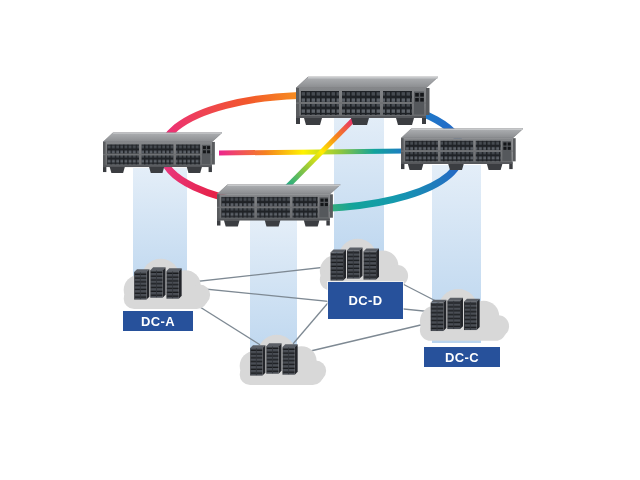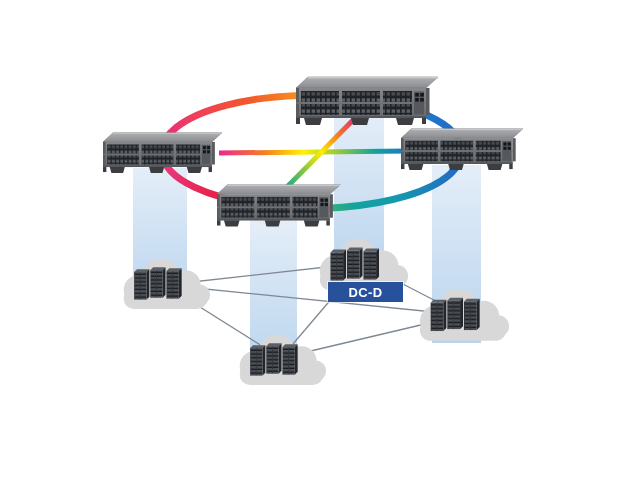--- a/index.html
+++ b/index.html
@@ -10,21 +10,21 @@
   .stage svg{position:absolute;left:0;top:0;}
   .dc-label{
     position:absolute;background:#27519B;color:#ffffff;
     font-weight:bold;font-size:13px;letter-spacing:.4px;
     display:flex;align-items:center;justify-content:center;
     box-shadow:0 0 0 1px rgba(255,255,255,.6);
   }
   .dc-label.a{left:123px;top:311px;width:70px;height:20px;}
   .dc-label.b{left:240px;top:375px;width:69px;height:20px;}
   .dc-label.c{left:424px;top:347px;width:76px;height:20px;}
-  .dc-label.d{left:328px;top:282px;width:75px;height:20px;}
+  .dc-label.d{left:328px;top:282px;width:75px;height:37px;}
 </style>
 </head>
 <body>
 
 <div class="stage">
 <svg width="640" height="480" viewBox="0 0 640 480">
   <defs>
 
     <linearGradient id="gBeam" x1="0" y1="0" x2="0" y2="1">
       <stop offset="0" stop-color="#E4EEF8"></stop>
@@ -170,14 +170,16 @@
   </g>
 
   <g>
     <use href="#cloudSym" transform="translate(118,254) scale(0.95)"></use>
     <use href="#cloudSym" transform="translate(314,234) scale(0.97)"></use>
     <use href="#cloudSym" transform="translate(234,330) scale(0.95)"></use>
     <use href="#cloudSym" transform="translate(414,284) scale(0.98)"></use>
   </g>
 </svg>
 
+<div class="dc-label a">DC-A</div>
+<div class="dc-label c">DC-C</div>
 <div class="dc-label d">DC-D</div>
 </div>
 
 </body></html>

